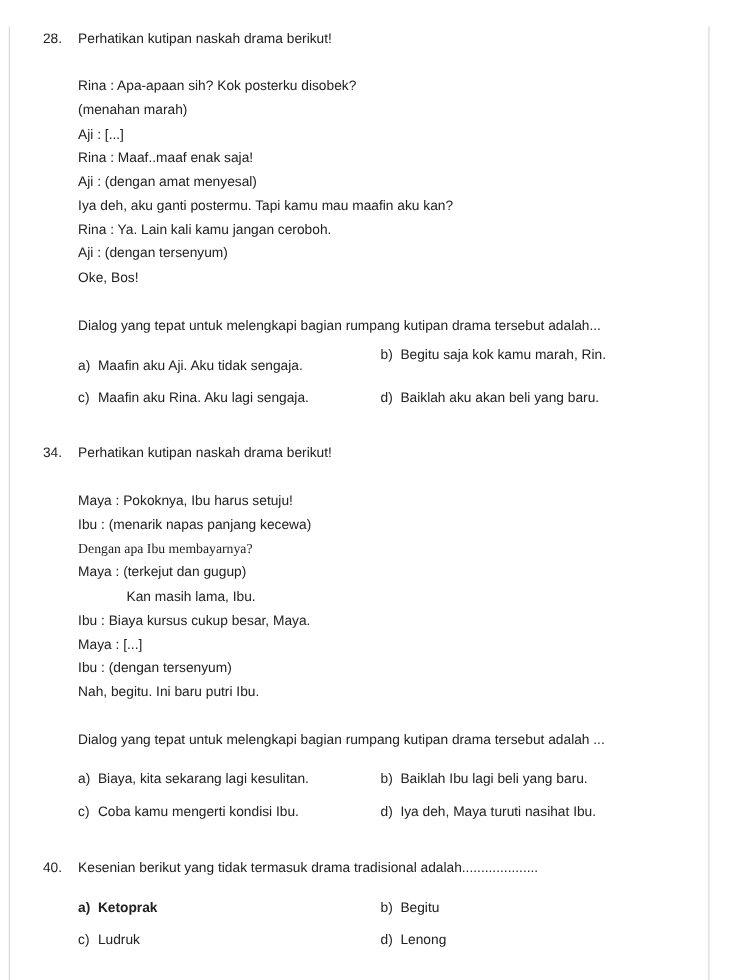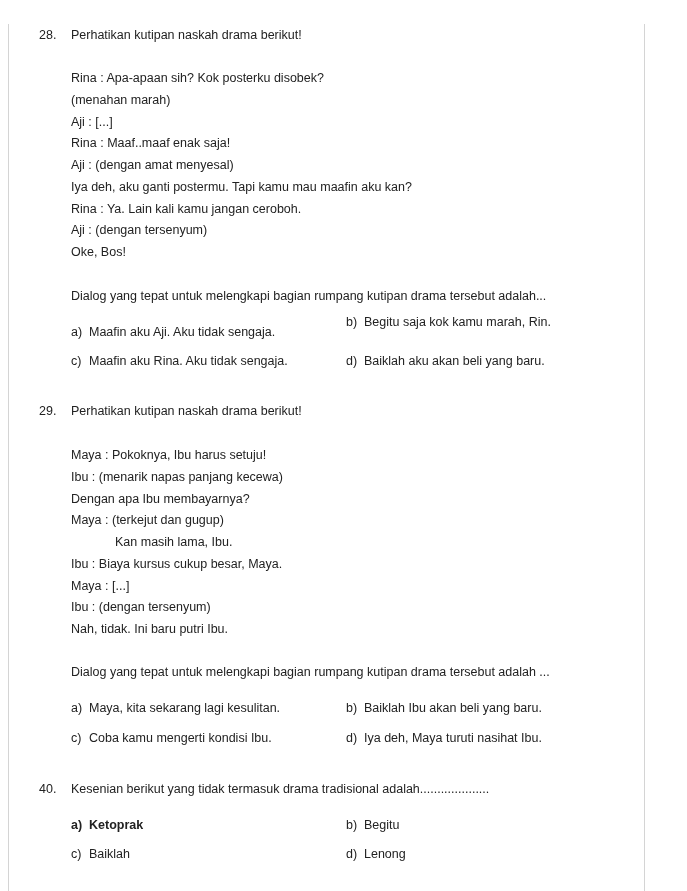--- a/index.html
+++ b/index.html
@@ -43,49 +43,49 @@
 </div>
 <div class="line" style="top:289px;">Dialog yang tepat untuk melengkapi bagian rumpang kutipan drama tersebut adalah...</div>
 <div>
   <div class="opt" style="left:71px; top:325px;">
     <span class="ol">a)</span><span>Maafin aku Aji. Aku tidak sengaja.</span>
   </div>
   <div class="opt" style="left:346px; top:315px;">
     <span class="ol">b)</span><span>Begitu saja kok kamu marah, Rin.</span>
   </div>
   <div class="opt" style="left:71px; top:354px;">
-    <span class="ol">c)</span><span>Maafin aku Rina. Aku tidak sengaja.</span>
+    <span class="ol">c)</span><span>Maafin aku Rina. Aku lagi sengaja.</span>
   </div>
   <div class="opt" style="left:346px; top:354px;">
     <span class="ol">d)</span><span>Baiklah aku akan beli yang baru.</span>
   </div>
 </div>
 
 <div class="q" style="top:404px;">
-  <span class="qnum">29.</span>
+  <span class="qnum">34.</span>
   <span class="qtext">Perhatikan kutipan naskah drama berikut!</span>
 </div>
 <div>
   <div class="line" style="top:448px;">Maya : Pokoknya, Ibu harus setuju!</div>
   <div class="line" style="top:470px;">Ibu : (menarik napas panjang kecewa)</div>
-  <div class="line" style="top:492px;">Dengan apa Ibu membayarnya?</div>
+  <div class="line" style="top:492px;font-family:Liberation Serif, serif;">Dengan apa Ibu membayarnya?</div>
   <div class="line" style="top:513px;">Maya : (terkejut dan gugup)</div>
   <div class="line" style="top:535px;margin-left:44px;">Kan masih lama, Ibu.</div>
   <div class="line" style="top:557px;">Ibu : Biaya kursus cukup besar, Maya.</div>
   <div class="line" style="top:579px;">Maya : [...]</div>
   <div class="line" style="top:600px;">Ibu : (dengan tersenyum)</div>
-  <div class="line" style="top:622px;">Nah, tidak. Ini baru putri Ibu.</div>
+  <div class="line" style="top:622px;">Nah, begitu. Ini baru putri Ibu.</div>
 </div>
 <div class="line" style="top:665px;">Dialog yang tepat untuk melengkapi bagian rumpang kutipan drama tersebut adalah ...</div>
 <div>
   <div class="opt" style="left:71px; top:701px;">
-    <span class="ol">a)</span><span>Maya, kita sekarang lagi kesulitan.</span>
+    <span class="ol">a)</span><span>Biaya, kita sekarang lagi kesulitan.</span>
   </div>
   <div class="opt" style="left:346px; top:701px;">
-    <span class="ol">b)</span><span>Baiklah Ibu akan beli yang baru.</span>
+    <span class="ol">b)</span><span>Baiklah Ibu lagi beli yang baru.</span>
   </div>
   <div class="opt" style="left:71px; top:731px;">
     <span class="ol">c)</span><span>Coba kamu mengerti kondisi Ibu.</span>
   </div>
   <div class="opt" style="left:346px; top:731px;">
     <span class="ol">d)</span><span>Iya deh, Maya turuti nasihat Ibu.</span>
   </div>
 </div>
 
 <div class="q" style="top:782px;">
@@ -93,18 +93,18 @@
   <span class="qtext">Kesenian berikut yang tidak termasuk drama tradisional adalah....................</span>
 </div>
 <div>
   <div class="opt" style="left:71px; top:818px;font-weight:bold;">
     <span class="ol">a)</span><span>Ketoprak</span>
   </div>
   <div class="opt" style="left:346px; top:818px;">
     <span class="ol">b)</span><span>Begitu</span>
   </div>
   <div class="opt" style="left:71px; top:847px;">
-    <span class="ol">c)</span><span>Baiklah</span>
+    <span class="ol">c)</span><span>Ludruk</span>
   </div>
   <div class="opt" style="left:346px; top:847px;">
     <span class="ol">d)</span><span>Lenong</span>
   </div>
 </div>
 
 </body></html>

